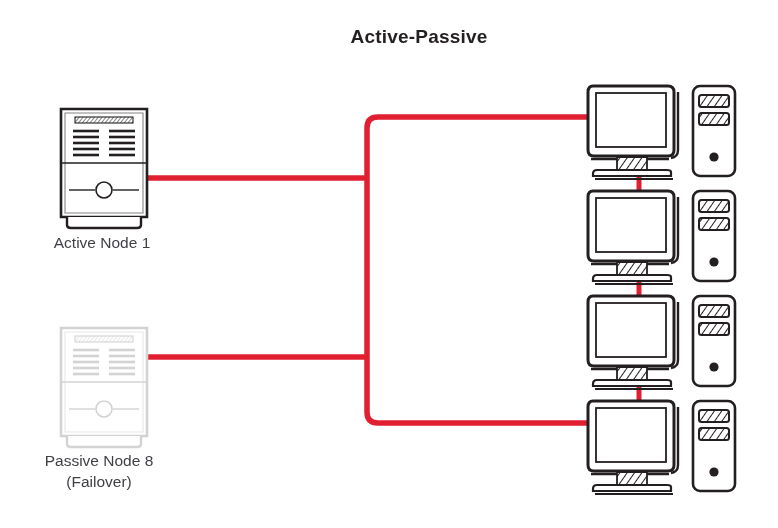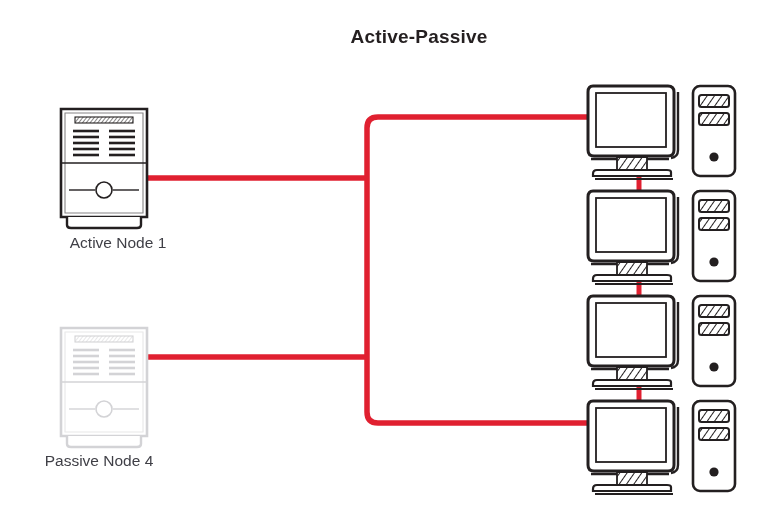--- a/index.html
+++ b/index.html
@@ -33,21 +33,21 @@
     padding-left: 30px;
   }
   .node-label {
     position: absolute;
     text-align: center;
     font-size: 15.5px;
     color: #3f3f46;
     line-height: 21px;
     white-space: nowrap;
   }
-  .node-label.l1 { left: 28px; top: 232px; width: 180px; }
+  .node-label.l1 { left: 12px; top: 232px; width: 180px; }
   .node-label.l2 { left: 4px; top: 450px; width: 190px; }
   .node-label .ln { display: block; }
   svg.layer {
     position: absolute;
     left: 0;
     top: 0;
     width: 778px;
     height: 528px;
   }
 </style>
@@ -185,16 +185,17 @@
     <g transform="translate(583,399)">
       <use href="#client-body"></use>
     </g>
   </svg>
 
   <div class="node-label l1">
     <span class="ln">Active Node 1</span>
   </div>
 
   <div class="node-label l2">
-    <span class="ln">Passive Node 4</span>
+    <span class="ln">Passive Node 8</span>
+    <span class="ln">(Failover)</span>
   </div>
 
 </div>
 
 </body></html>

